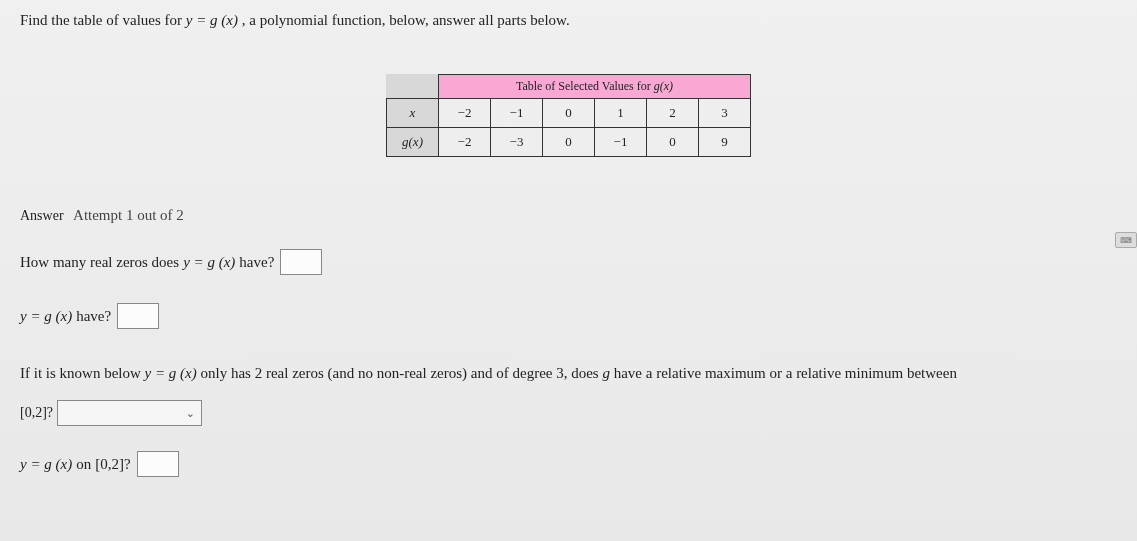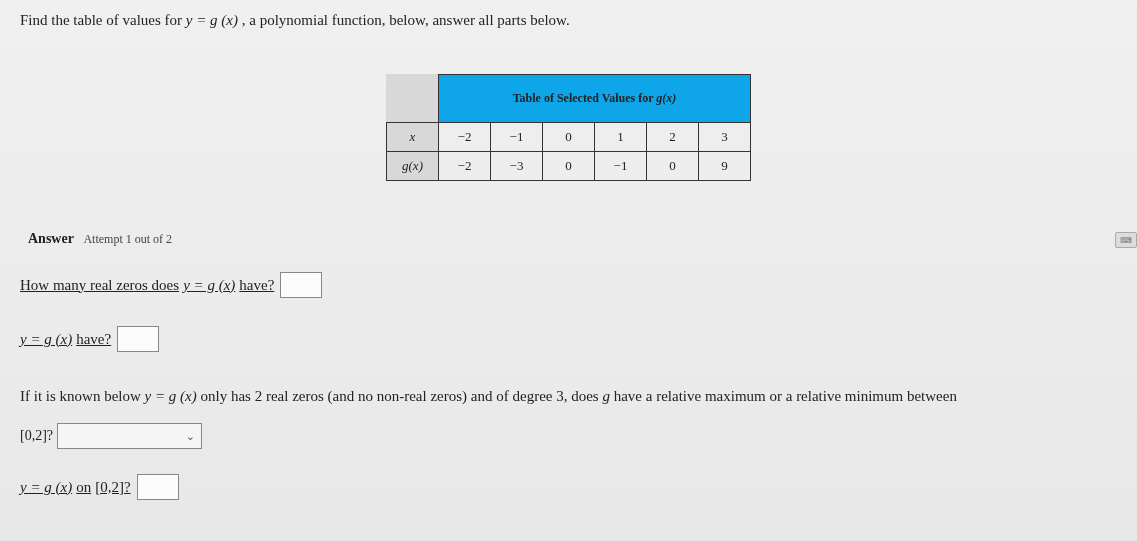--- a/index.html
+++ b/index.html
@@ -35,56 +35,54 @@
       border-collapse: collapse;
       font-size: 13px;
     }
     th, td {
       border: 1px solid #333;
       text-align: center;
       padding: 6px 12px;
       min-width: 52px;
     }
     .table-title {
-      background: #0ea5e9;
-      font-weight: bold;
+      background: #f9a8d4;
+      font-weight: normal;
       font-size: 12px;
-      padding: 16px;
+      padding: 4px;
     }
     .row-header {
       background: #d8d8d8;
       font-style: italic;
       font-family: 'Times New Roman', serif;
     }
     .empty-corner {
       background: #d8d8d8;
       border-top: 1px solid #d8d8d8;
       border-left: 1px solid #d8d8d8;
     }
     .answer-header {
       font-size: 14px;
       margin-bottom: 25px;
     }
     .answer-header b {
-      font-weight: bold;
-      margin-left: 8px;
+      font-weight: normal;
     }
     .attempt {
-      font-size: 12px;
+      font-size: 15px;
       color: #444;
       margin-left: 6px;
     }
     .question-line {
       font-size: 15px;
       margin-bottom: 28px;
       display: flex;
       align-items: center;
       flex-wrap: wrap;
       gap: 4px;
-      text-decoration: underline;
     }
     .input-box {
       border: 1px solid #888;
       width: 42px;
       height: 26px;
       background: #fcfcfc;
       display: inline-block;
       vertical-align: middle;
       margin-left: 2px;
     }

